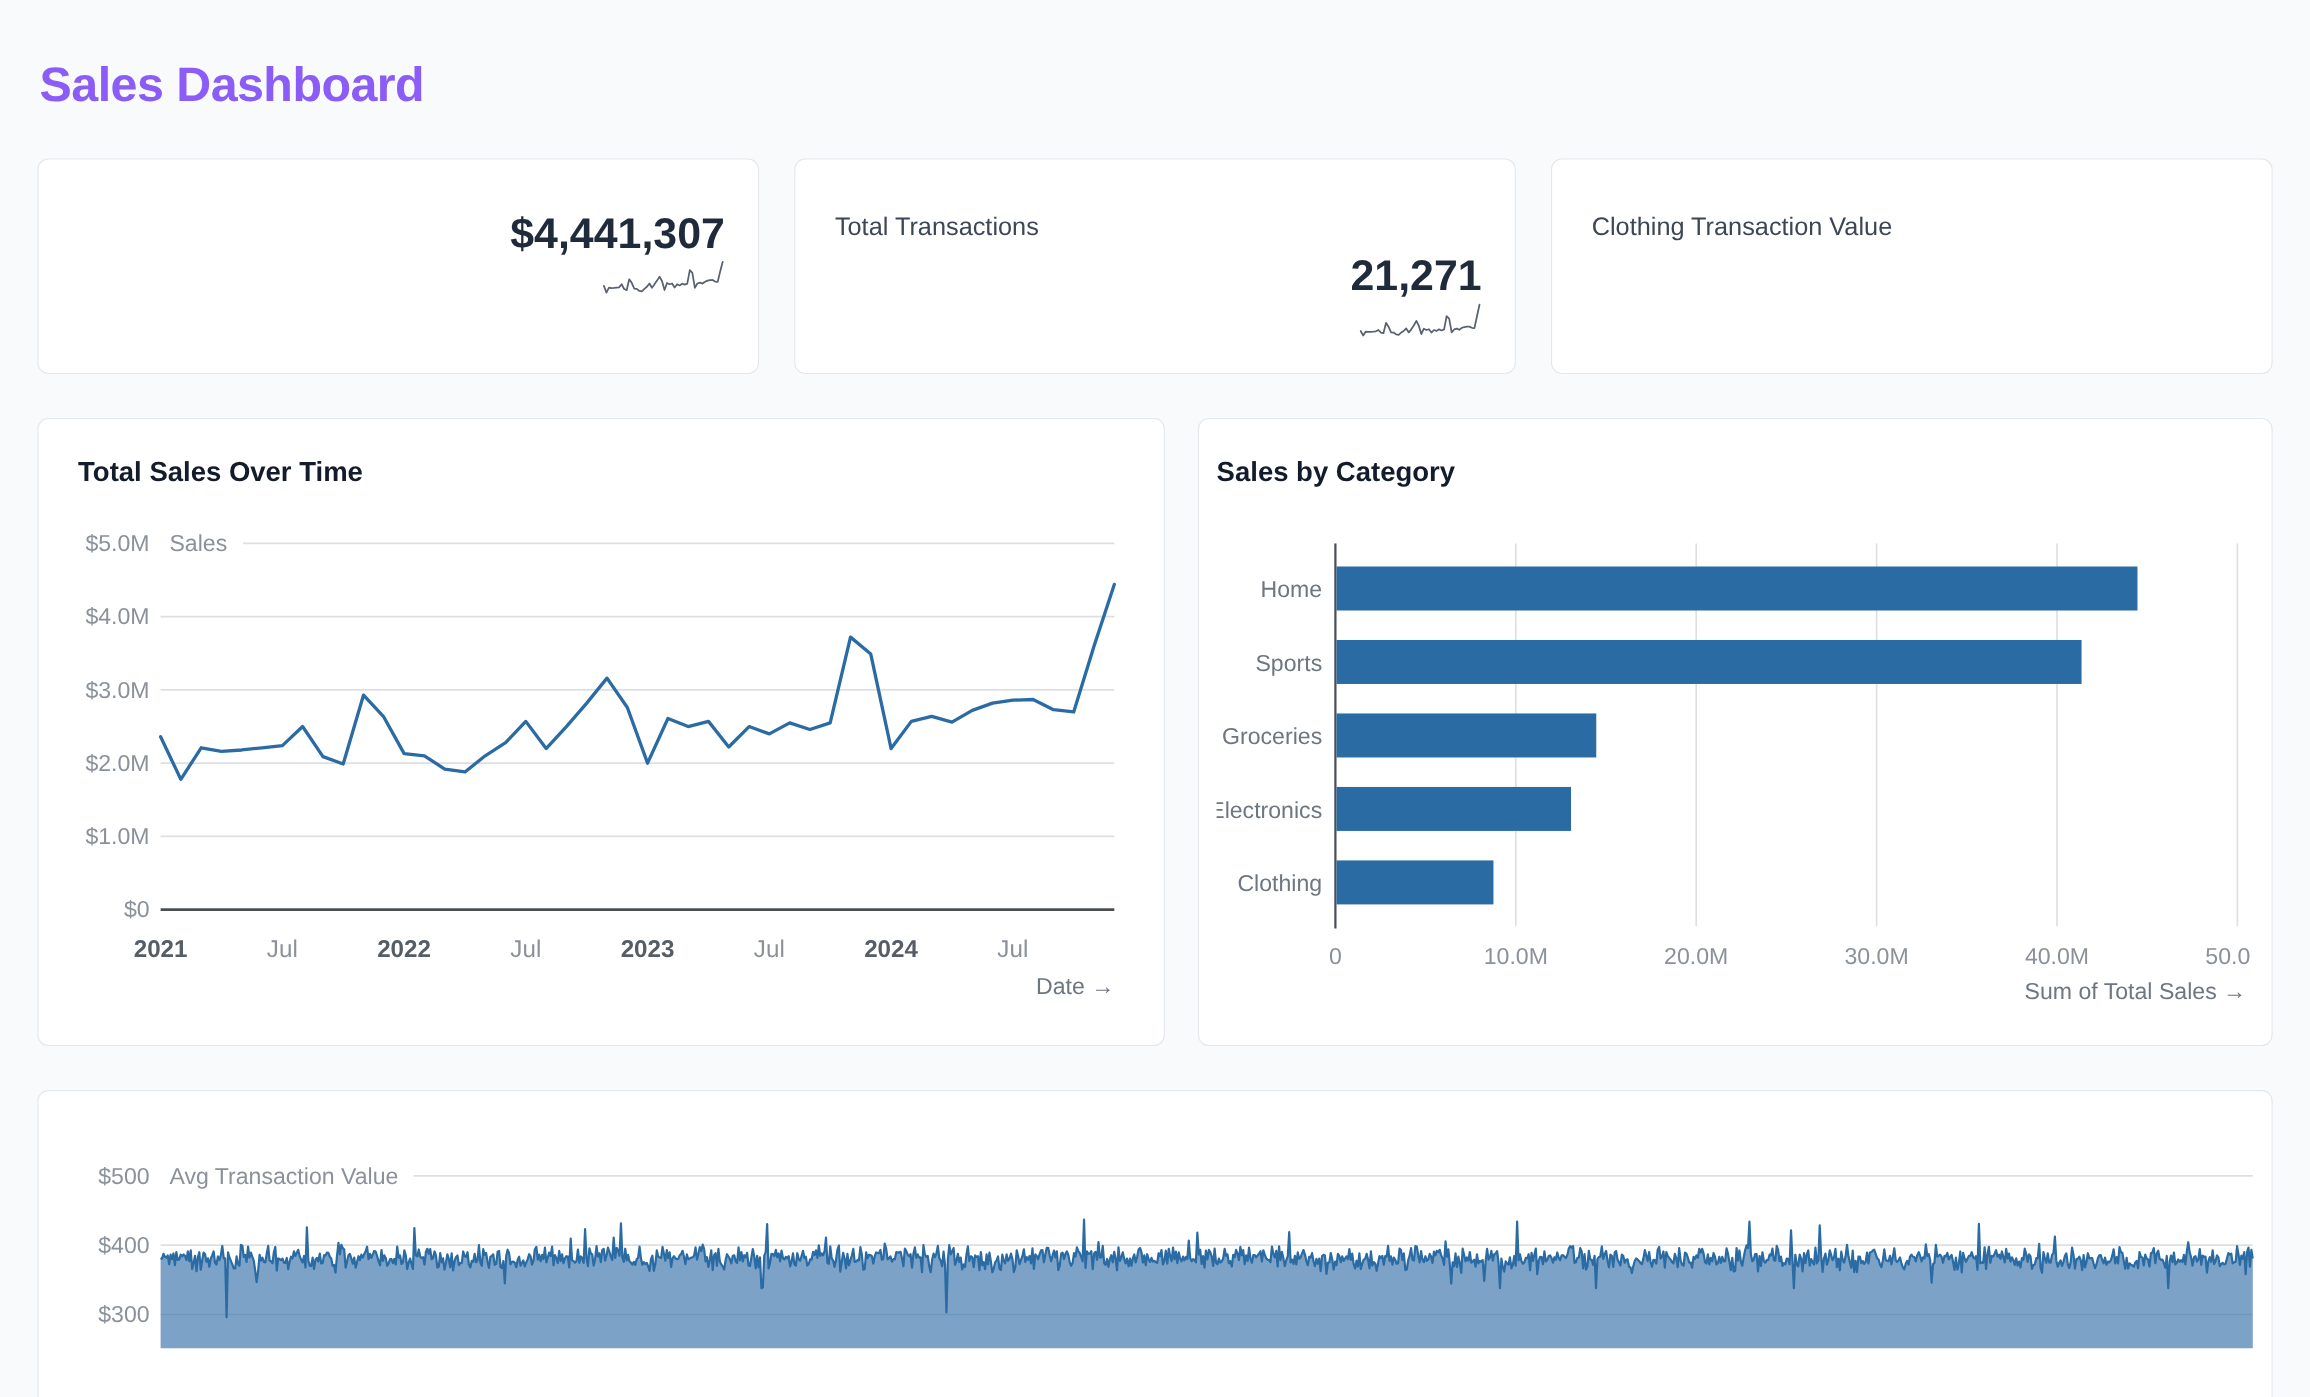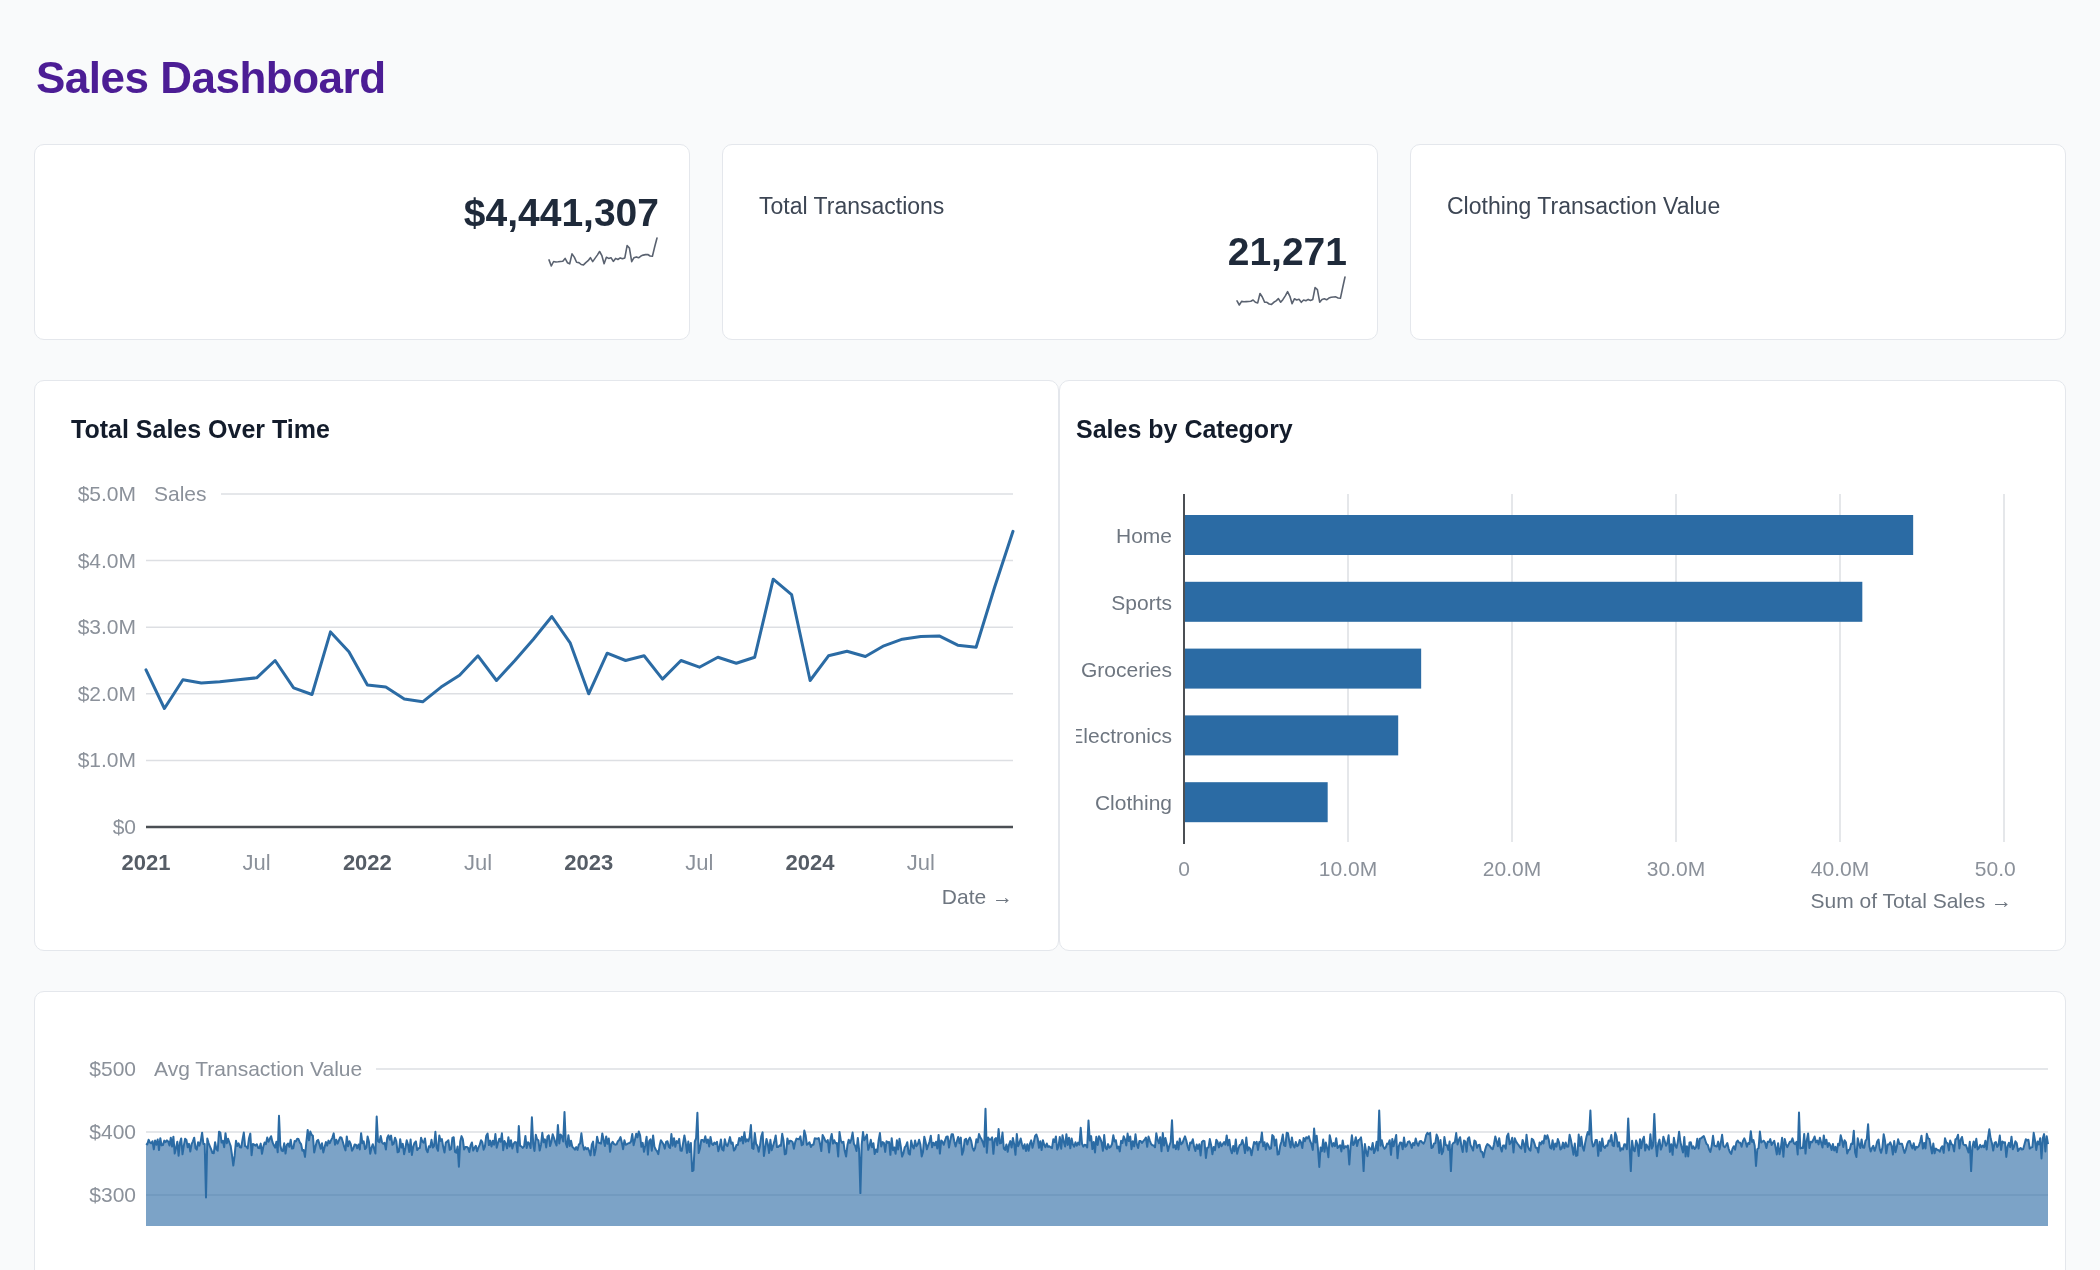--- a/index.html
+++ b/index.html
@@ -6,33 +6,33 @@
   html,body{margin:0;padding:0;}
   body{
     width:2100px;height:1270px;overflow:hidden;
     background:#f9fafb;
     font-family:"Liberation Sans","DejaVu Sans",sans-serif;
     color:#1f2937;
   }
   .container{padding:34px;}
   h1.page-title{
     margin:20px 0 0 2px;font-size:44px;line-height:1.1;font-weight:700;
-    color:#4c1d95;letter-spacing:-0.5px;
+    color:#8b5cf6;letter-spacing:-0.5px;
   }
   .kpi-row{display:flex;gap:32px;margin-top:42px;}
   .card{
     background:#ffffff;border:1.5px solid #e4e7ec;border-radius:10px;
     box-sizing:border-box;overflow:hidden;
   }
   .kpi-card{flex:1;height:196px;padding:48px 30px 30px 36px;}
   .kpi-label{font-size:23px;color:#3d4654;margin:0 0 12px 0;}
   .kpi-value-row{display:flex;align-items:flex-end;flex-direction:column;}
   .kpi-value{font-size:39px;font-weight:600;color:#1f2a3a;line-height:1;}
   .kpi-spark{margin-left:16px;margin-bottom:4px;}
-  .charts-row{display:flex;margin-top:40px;}
+  .charts-row{display:flex;gap:30px;margin-top:40px;}
   .chart-card{height:571px;padding:34px 2px 0 36px;}
   .chart-card.left{width:1025px;flex:0 0 auto;}
   .chart-card.right{flex:1;padding-left:16px;}
   .chart-title{font-size:25px;font-weight:700;color:#131c2b;margin:0 0 8px 0;}
   .bottom-card{margin-top:40px;height:400px;padding:34px 20px 0 36px;}
   .chart-svg{display:block;}
 </style>
 </head>
 <body>
 

